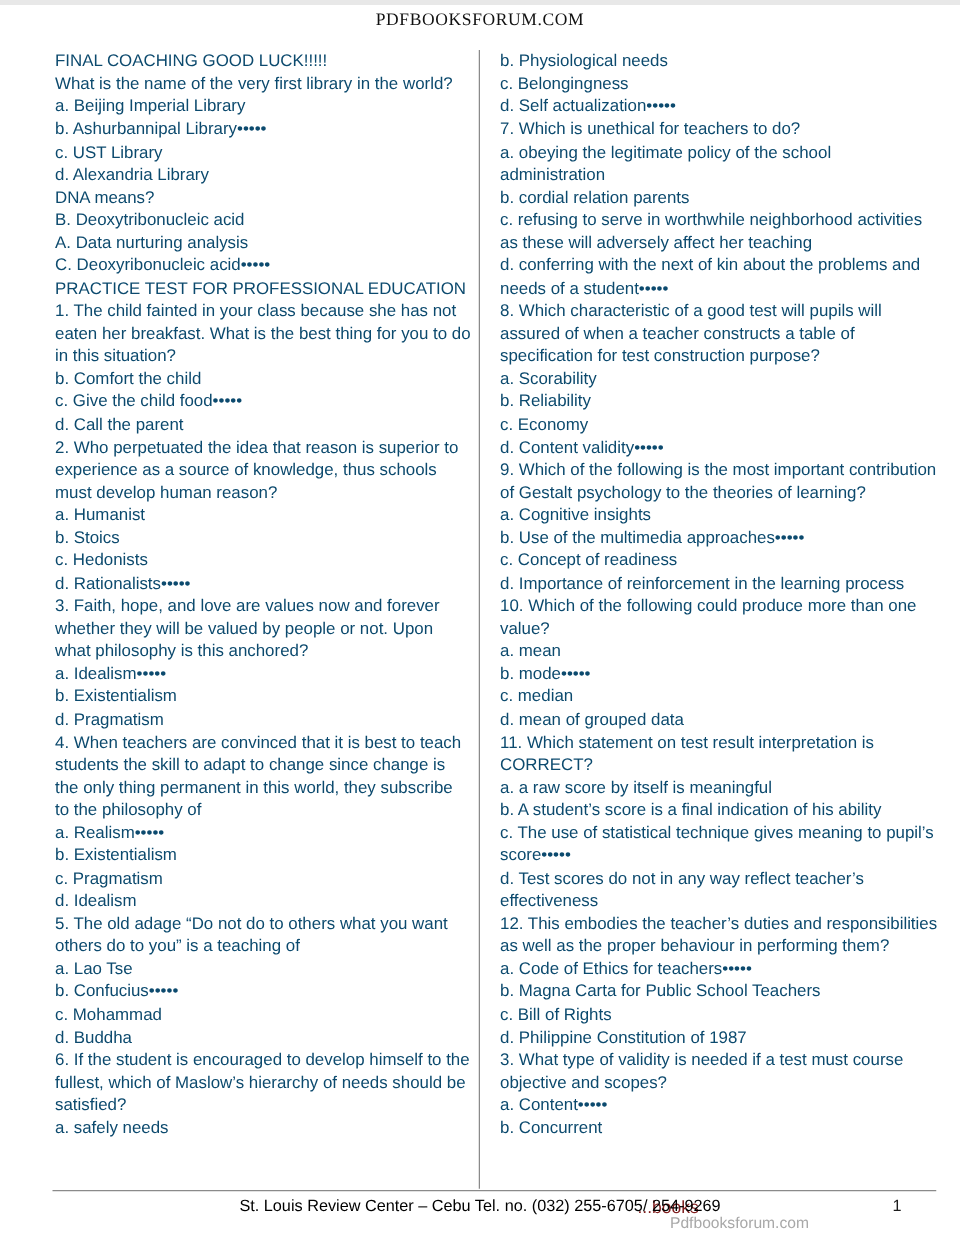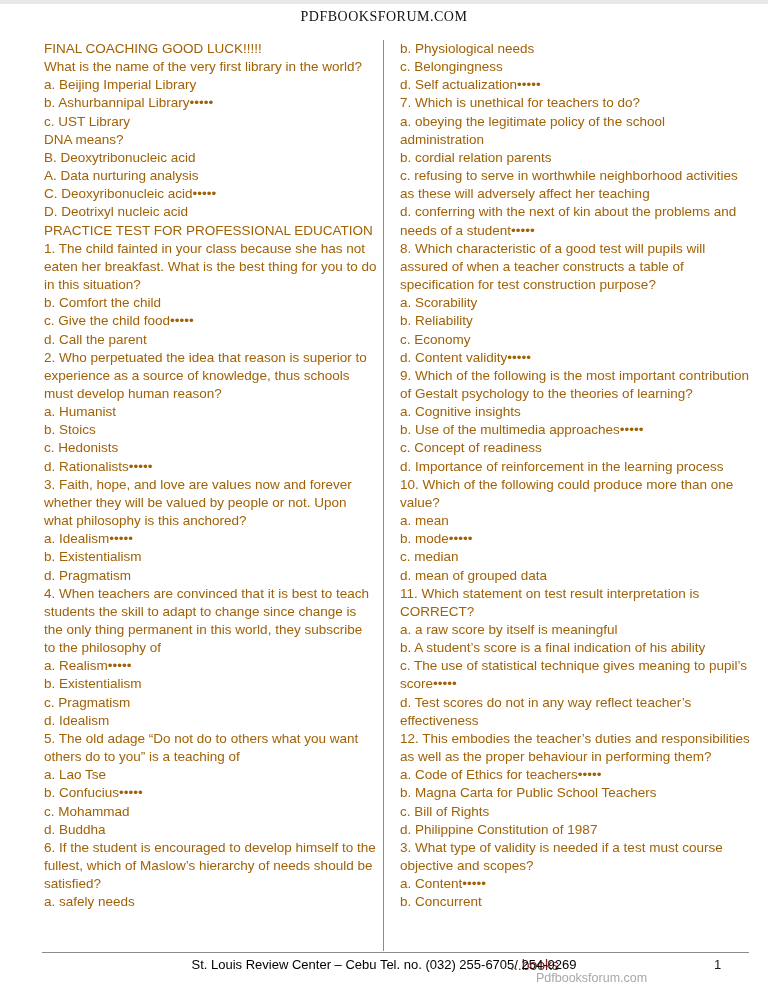--- a/index.html
+++ b/index.html
@@ -19,21 +19,21 @@
     font-size:14px;
     letter-spacing:0.5px;
     color:#111;
   }
   .column{
     position:absolute;
     top:36px;
     font-size:13.5px;
     line-height:18.15px;
     text-align:left;
-    color:#a16207;
+    color:#0c4a6e;
   }
   .col-left{left:44px;width:333px;}
   .col-right{left:400px;width:350px;}
   .line{white-space:normal;}
   .divider-v{
     position:absolute;
     left:383px;top:36px;
     width:1px;height:911px;
     background:#8a8a8a;
   }
@@ -69,25 +69,25 @@
 <div class="page">
 
   <div class="header">PDFBOOKSFORUM.COM</div>
 
   <div class="column col-left">
       <div class="line">FINAL COACHING GOOD LUCK!!!!!</div>
       <div class="line">What is the name of the very first library in the world?</div>
       <div class="line">a. Beijing Imperial Library</div>
       <div class="line">b. Ashurbannipal Library•••••</div>
       <div class="line">c. UST Library</div>
+      <div class="line">d. Alexandria Library</div>
       <div class="line">DNA means?</div>
       <div class="line">B. Deoxytribonucleic acid</div>
       <div class="line">A. Data nurturing analysis</div>
       <div class="line">C. Deoxyribonucleic acid•••••</div>
-      <div class="line">D. Deotrixyl nucleic acid</div>
       <div class="line">PRACTICE TEST FOR PROFESSIONAL EDUCATION</div>
       <div class="line">1. The child fainted in your class because she has not eaten her breakfast. What is the best thing for you to do in this situation?</div>
       <div class="line">b. Comfort the child</div>
       <div class="line">c. Give the child food•••••</div>
       <div class="line">d. Call the parent</div>
       <div class="line">2. Who perpetuated the idea that reason is superior to experience as a source of knowledge, thus schools must develop human reason?</div>
       <div class="line">a. Humanist</div>
       <div class="line">b. Stoics</div>
       <div class="line">c. Hedonists</div>
       <div class="line">d. Rationalists•••••</div>

